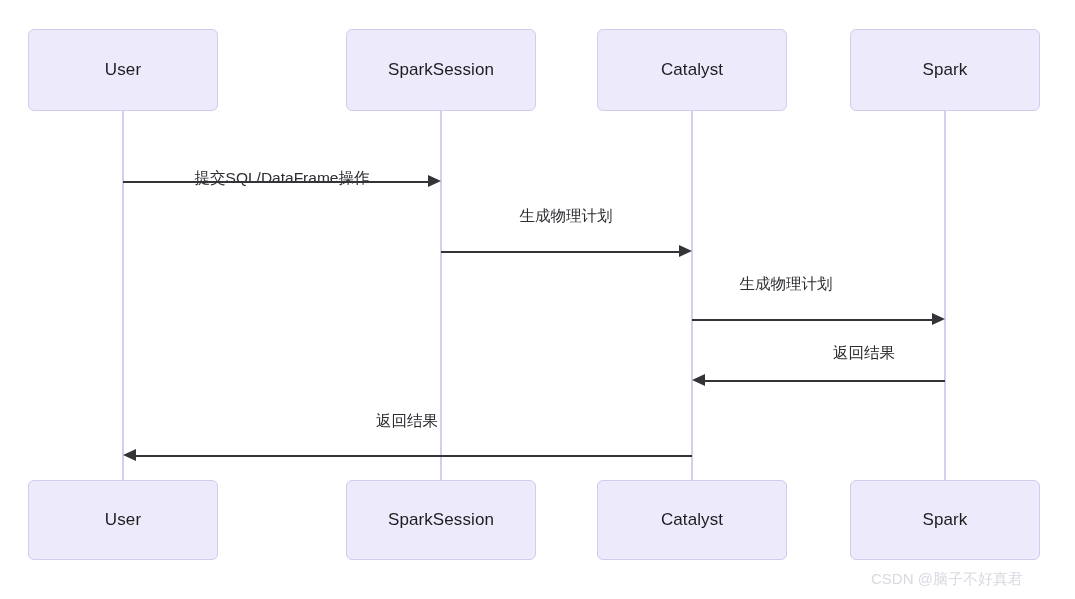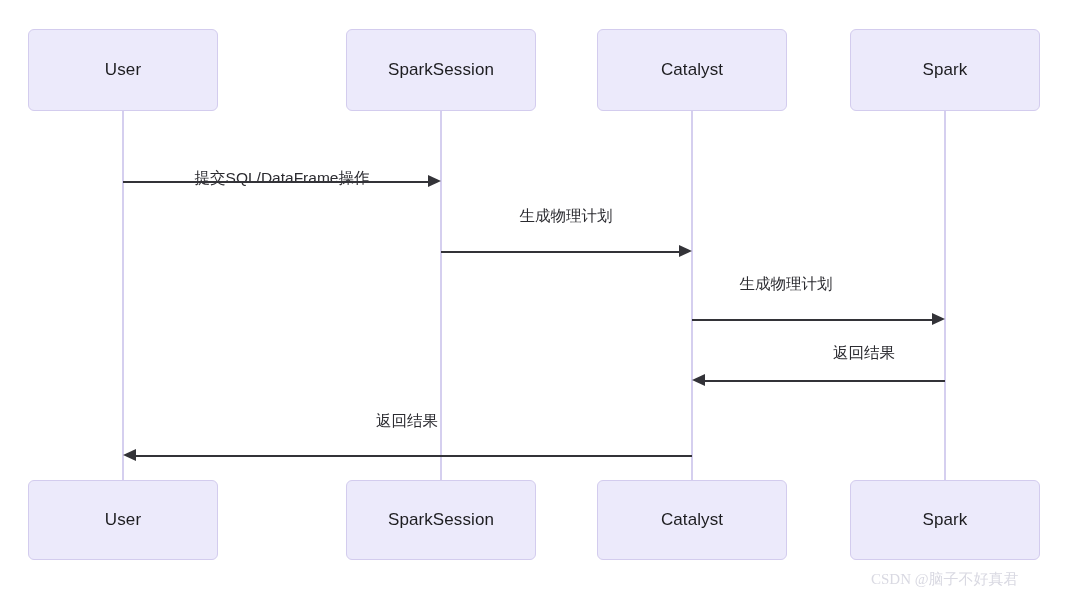--- a/index.html
+++ b/index.html
@@ -122,15 +122,15 @@
   <div class="actor-box" style="left:346px; top:480px; width:190px; height:80px;">
     <span class="actor-label">SparkSession</span>
   </div>
   <div class="actor-box" style="left:597px; top:480px; width:190px; height:80px;">
     <span class="actor-label">Catalyst</span>
   </div>
   <div class="actor-box" style="left:850px; top:480px; width:190px; height:80px;">
     <span class="actor-label">Spark</span>
   </div>
 
-  <div class="watermark" style="left:871px; top:570px;font-family:Liberation Serif, serif;">CSDN @脑子不好真君</div>
+  <div class="watermark" style="left:871px; top:570px;">CSDN @脑子不好真君</div>
 
 </div>
 
 </body></html>

